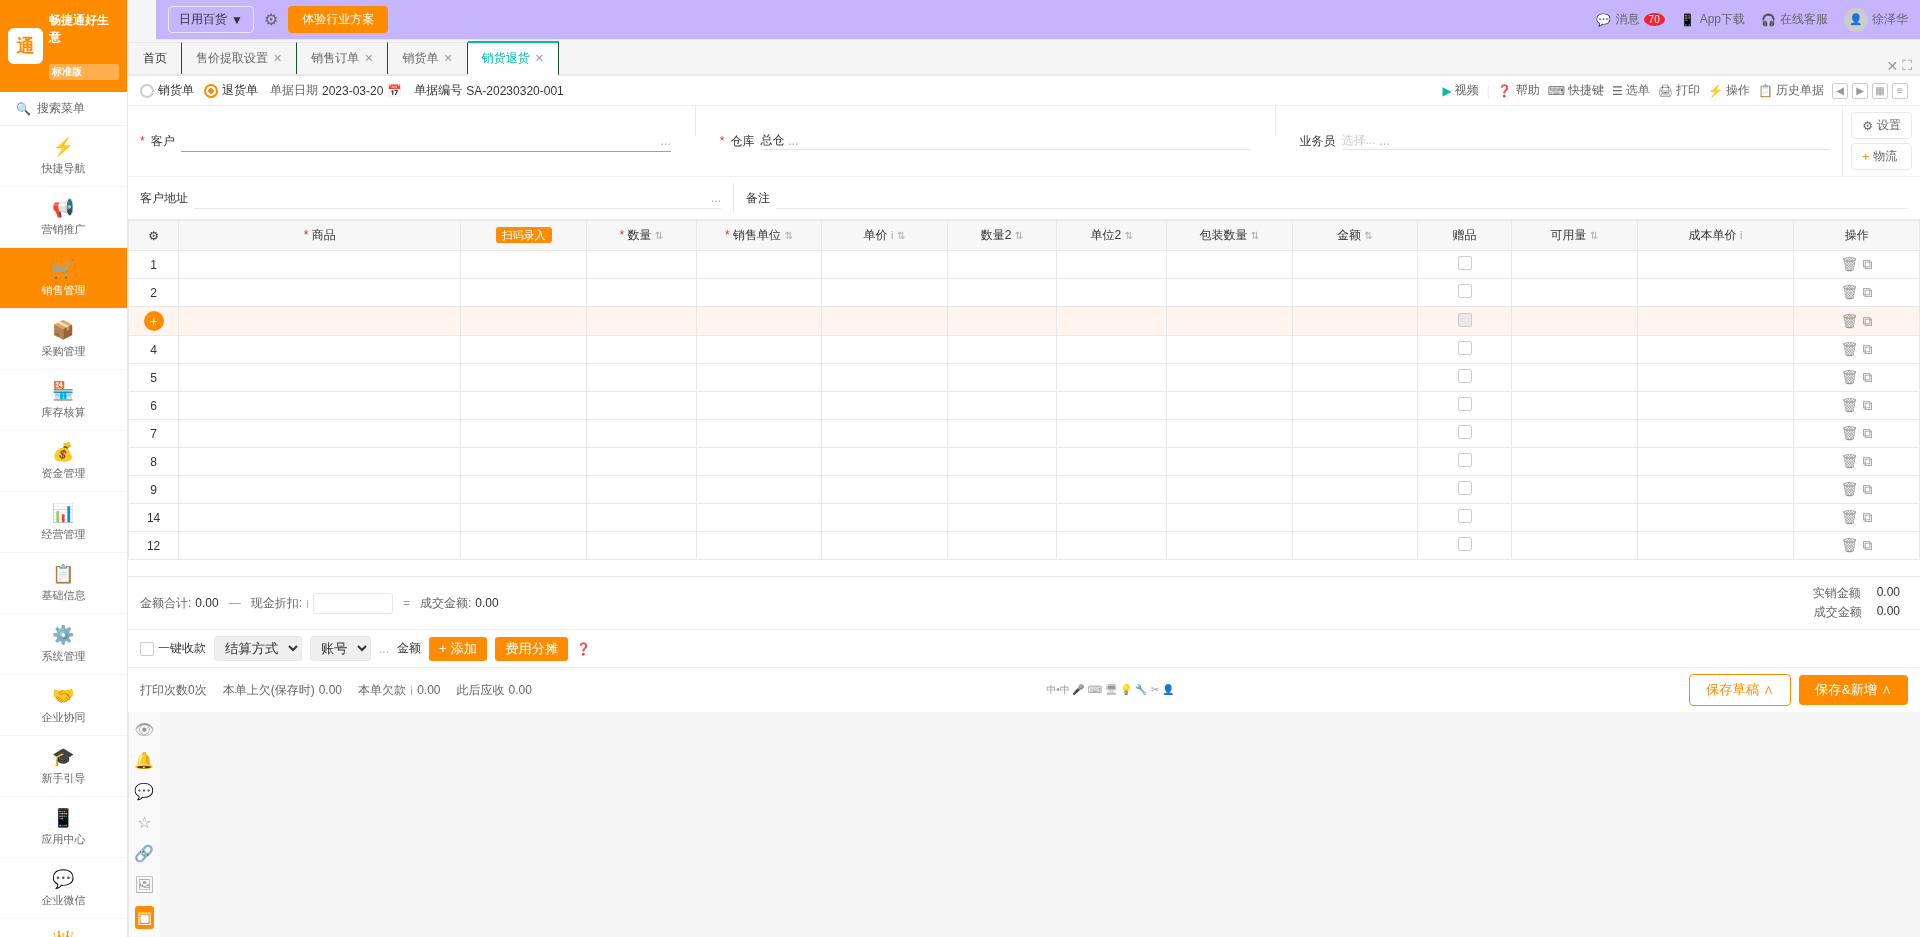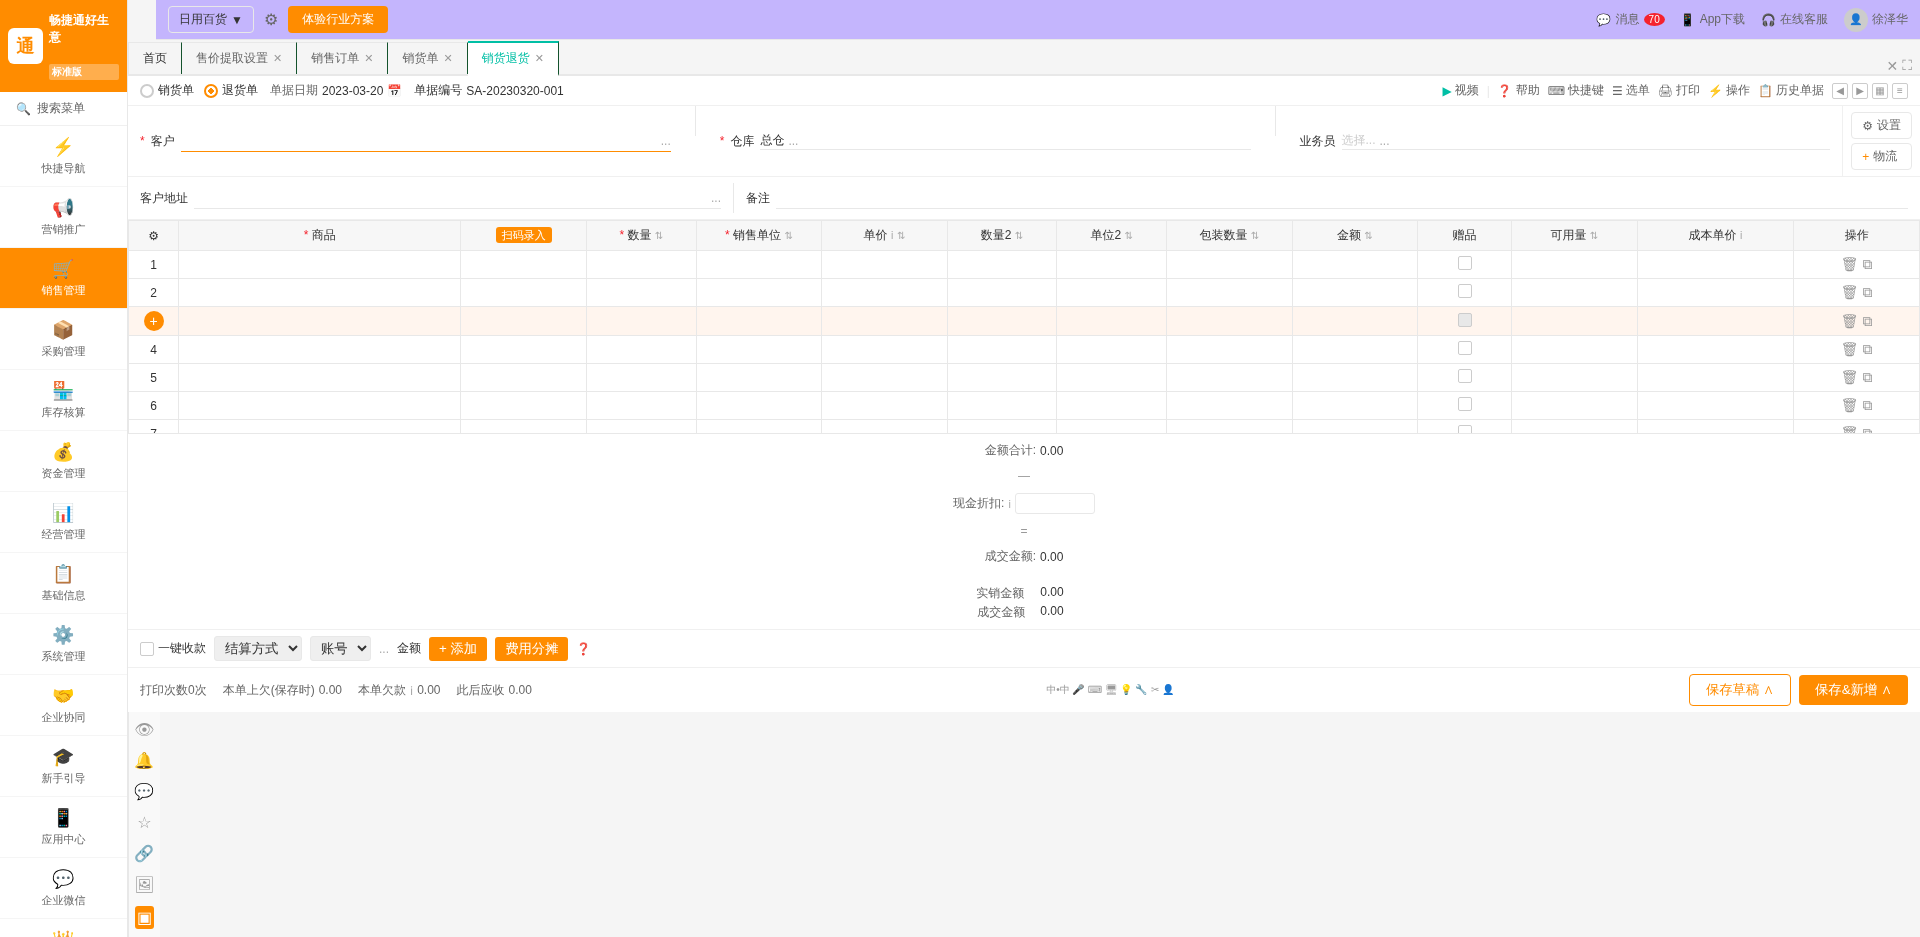--- a/index.html
+++ b/index.html
@@ -72,21 +72,21 @@
     .add-btn { width: 20px; height: 20px; background: #ff8c00; color: white; border-radius: 50%; display: flex; align-items: center; justify-content: center; cursor: pointer; font-size: 14px; margin: 0 auto; }
     .check-box { width: 14px; height: 14px; border: 1px solid #ccc; border-radius: 2px; display: inline-block; }
     .action-cell { display: flex; gap: 4px; justify-content: center; }
     .action-icon { color: #999; cursor: pointer; font-size: 14px; }
     .scan-btn { background: #ff8c00; color: white; padding: 2px 6px; border-radius: 3px; font-size: 11px; cursor: pointer; }
     .th-sort { color: #aaa; cursor: pointer; font-size: 10px; }
     .info-icon { color: #aaa; cursor: pointer; font-size: 11px; }
 
     
     .footer { border-top: 1px solid #e8e8e8; background: #fff; }
-    .footer-calc { display: flex; align-items: center; padding: 8px 12px; gap: 10px; border-bottom: 1px solid #f0f0f0; flex-direction: column; }
+    .footer-calc { display: flex; align-items: center; padding: 8px 12px; gap: 10px; border-bottom: 1px solid #f0f0f0; }
     .calc-item { display: flex; align-items: center; gap: 4px; }
     .calc-label { color: #666; }
     .calc-value { color: #333; font-weight: 500; }
     .calc-dash { color: #999; }
     .calc-eq { color: #999; }
     .footer-payment { display: flex; align-items: center; padding: 6px 12px; gap: 8px; border-bottom: 1px solid #f0f0f0; }
     .checkbox-label { display: flex; align-items: center; gap: 4px; }
     .payment-select { border: 1px solid #e8e8e8; border-radius: 3px; padding: 3px 6px; color: #333; }
     .payment-add { background: #ff8c00; color: white; border: none; padding: 3px 10px; border-radius: 3px; cursor: pointer; }
     .fee-split-btn { background: #ff8c00; color: white; border: none; padding: 3px 10px; border-radius: 3px; cursor: pointer; }

